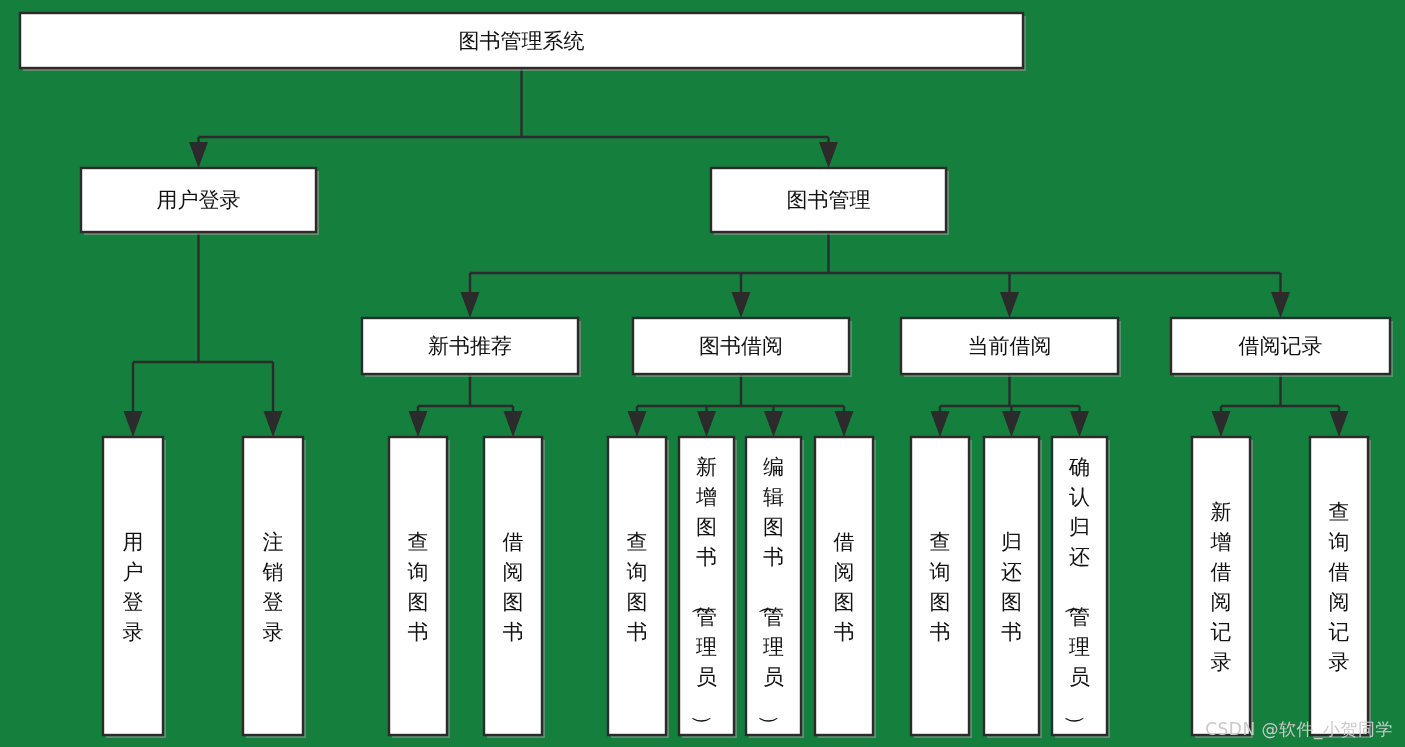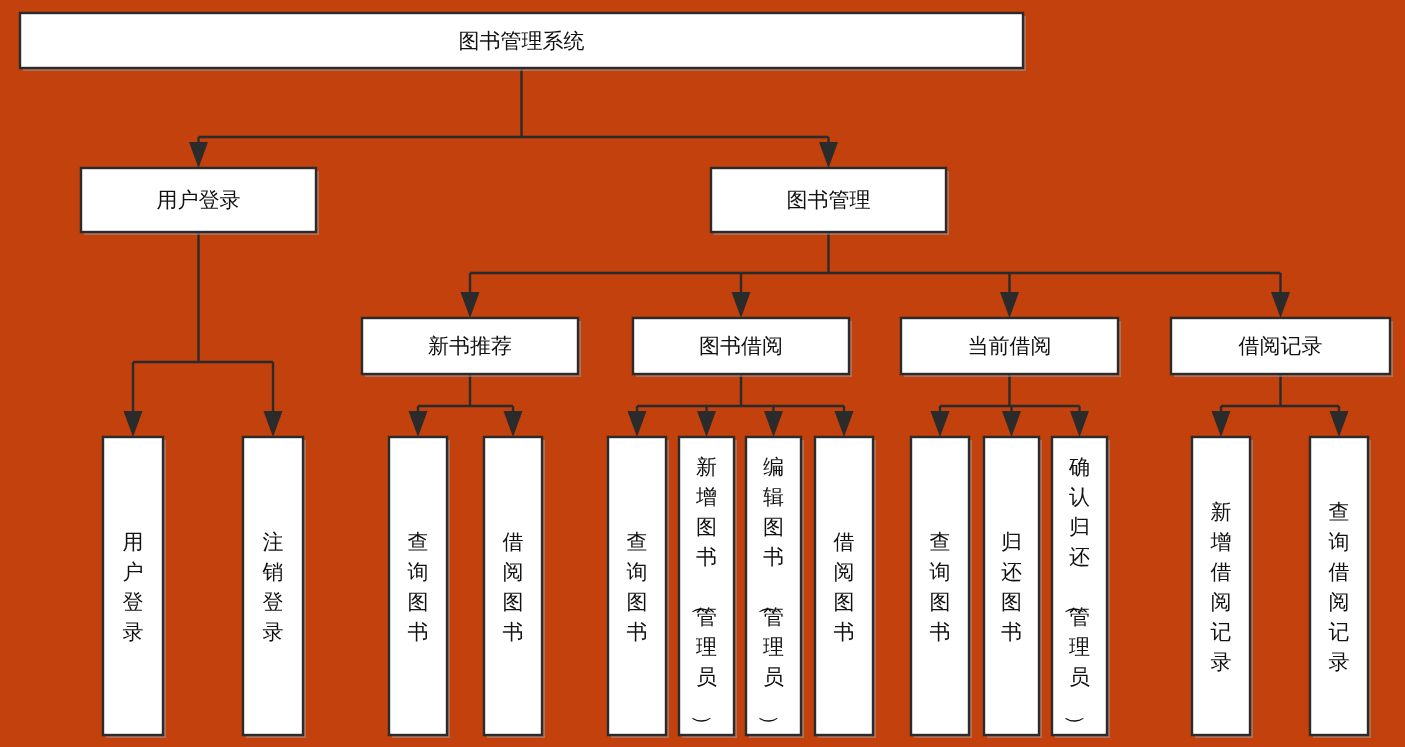--- a/index.html
+++ b/index.html
@@ -4,21 +4,21 @@
 <style>
   html, body {
     margin: 0;
     padding: 0;
     background: #ffffff;
   }
   #stage {
     position: relative;
     width: 1405px;
     height: 747px;
-    background: #c2410c;
+    background: #15803d;
     font-family: "DejaVu Sans", "Liberation Sans", sans-serif;
     overflow: hidden;
   }
   svg#diagram {
     position: absolute;
     left: 0;
     top: 0;
     width: 1405px;
     height: 747px;
     display: block;
@@ -221,13 +221,14 @@
           <rect x="1192" y="437" width="58" height="298" class="node-box"></rect>
           <text x="1221" y="519.4" class="node-label-v"><tspan x="1221" dy="0">新</tspan><tspan x="1221" dy="30">增</tspan><tspan x="1221" dy="30">借</tspan><tspan x="1221" dy="30">阅</tspan><tspan x="1221" dy="30">记</tspan><tspan x="1221" dy="30">录</tspan></text>
         </g>
         <g>
           <rect x="1313" y="440" width="58" height="298" class="node-shadow"></rect>
           <rect x="1310" y="437" width="58" height="298" class="node-box"></rect>
           <text x="1339" y="519.4" class="node-label-v"><tspan x="1339" dy="0">查</tspan><tspan x="1339" dy="30">询</tspan><tspan x="1339" dy="30">借</tspan><tspan x="1339" dy="30">阅</tspan><tspan x="1339" dy="30">记</tspan><tspan x="1339" dy="30">录</tspan></text>
         </g>
       </g>
   </svg>
+  <div class="watermark">CSDN @软件_小贺同学</div>
 </div>
 
 </body></html>

